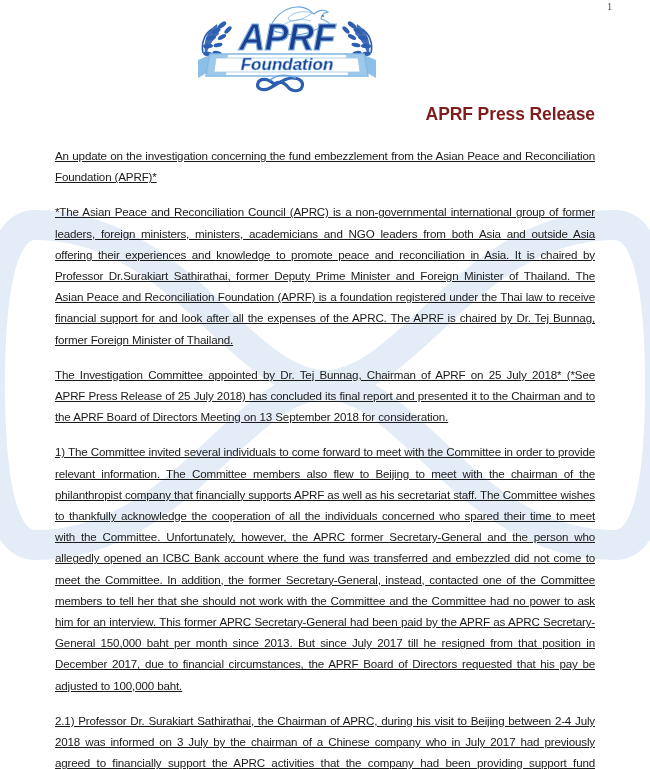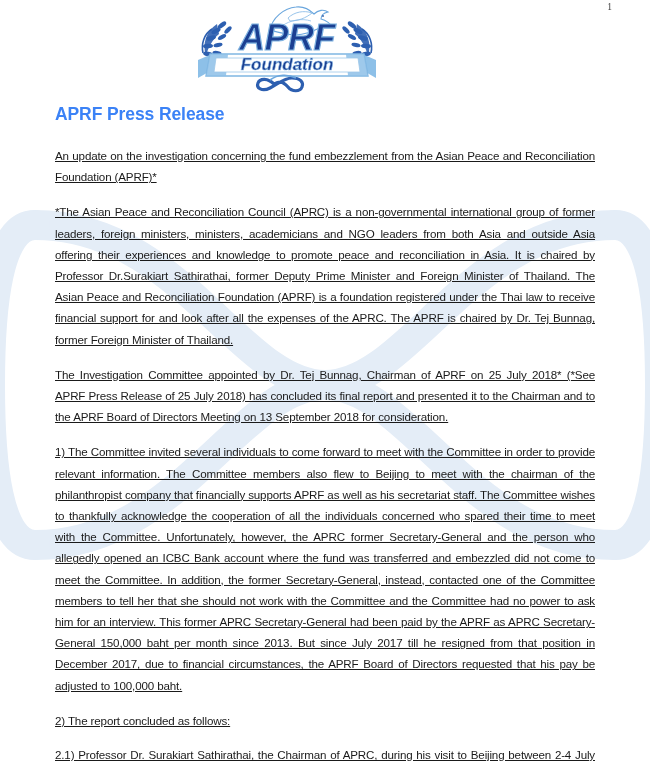--- a/index.html
+++ b/index.html
@@ -65,24 +65,24 @@
     position: absolute;
     left: 55px;
     top: 104px;
     width: 540px;
     z-index: 2;
   }
 
   h1#doc-title {
     font-size: 17.5px;
     font-weight: bold;
-    text-align: left;
+    text-align: right;
     margin: 0 0 20px 0;
     padding: 0;
-    color: #3b82f6;
+    color: #7f1d1d;
     letter-spacing: -0.1px;
     font-family: "Liberation Sans", sans-serif;
   }
 
   p.para {
     font-size: 11.6px;
     line-height: 21.2px;
     text-align: justify;
     text-justify: inter-word;
     margin: 0 0 14px 0;
@@ -180,19 +180,18 @@
     <h1 id="doc-title">APRF Press Release</h1>
 
     <p class="para">An update on the investigation concerning the fund embezzlement from the Asian Peace and Reconciliation Foundation (APRF)*</p>
 
     <p class="para">*The Asian Peace and Reconciliation Council (APRC) is a non-governmental international group of former leaders, foreign ministers, ministers, academicians and NGO leaders from both Asia and outside Asia offering their experiences and knowledge to promote peace and reconciliation in Asia. It is chaired by Professor Dr.Surakiart Sathirathai, former Deputy Prime Minister and Foreign Minister of Thailand. The Asian Peace and Reconciliation Foundation (APRF) is a foundation registered under the Thai law to receive financial support for and look after all the expenses of the APRC. The APRF is chaired by Dr. Tej Bunnag, former Foreign Minister of Thailand.</p>
 
     <p class="para">The Investigation Committee appointed by Dr. Tej Bunnag, Chairman of APRF on 25 July 2018* (*See APRF Press Release of 25 July 2018) has concluded its final report and presented it to the Chairman and to the APRF Board of Directors Meeting on 13 September 2018 for consideration.</p>
 
     <p class="para">1) The Committee invited several individuals to come forward to meet with the Committee in order to provide relevant information. The Committee members also flew to Beijing to meet with the chairman of the philanthropist company that financially supports APRF as well as his secretariat staff. The Committee wishes to thankfully acknowledge the cooperation of all the individuals concerned who spared their time to meet with the Committee. Unfortunately, however, the APRC former Secretary-General and the person who allegedly opened an ICBC Bank account where the fund was transferred and embezzled did not come to meet the Committee. In addition, the former Secretary-General, instead, contacted one of the Committee members to tell her that she should not work with the Committee and the Committee had no power to ask him for an interview. This former APRC Secretary-General had been paid by the APRF as APRC Secretary-General 150,000 baht per month since 2013. But since July 2017 till he resigned from that position in December 2017, due to financial circumstances, the APRF Board of Directors requested that his pay be adjusted to 100,000 baht.</p>
 
-    <p class="para tight">2) The report concluded as follows:</p>
 
     <p class="para">2.1) Professor Dr. Surakiart Sathirathai, the Chairman of APRC, during his visit to Beijing between 2-4 July 2018 was informed on 3 July by the chairman of a Chinese company who in July 2017 had previously agreed to financially support the APRC activities that the company had been providing support fund payment to APRC first through a certain bank account, believed to be an APRF account in December 2017. Subsequently, it was asked to provide the sums in cash, instead of a bank transfer to the APRC former Secretary-General on several occasions after December 2017 till May 2018. However, neither the APRC nor the APRF had any knowledge of the said fund payment or any receipt thereof. Neither the said sum transferred into the said account nor the said sums of cash had ever been received by the APRF or the APRC.</p>
 
   </div>
 
 </div>
 
 </body></html>

